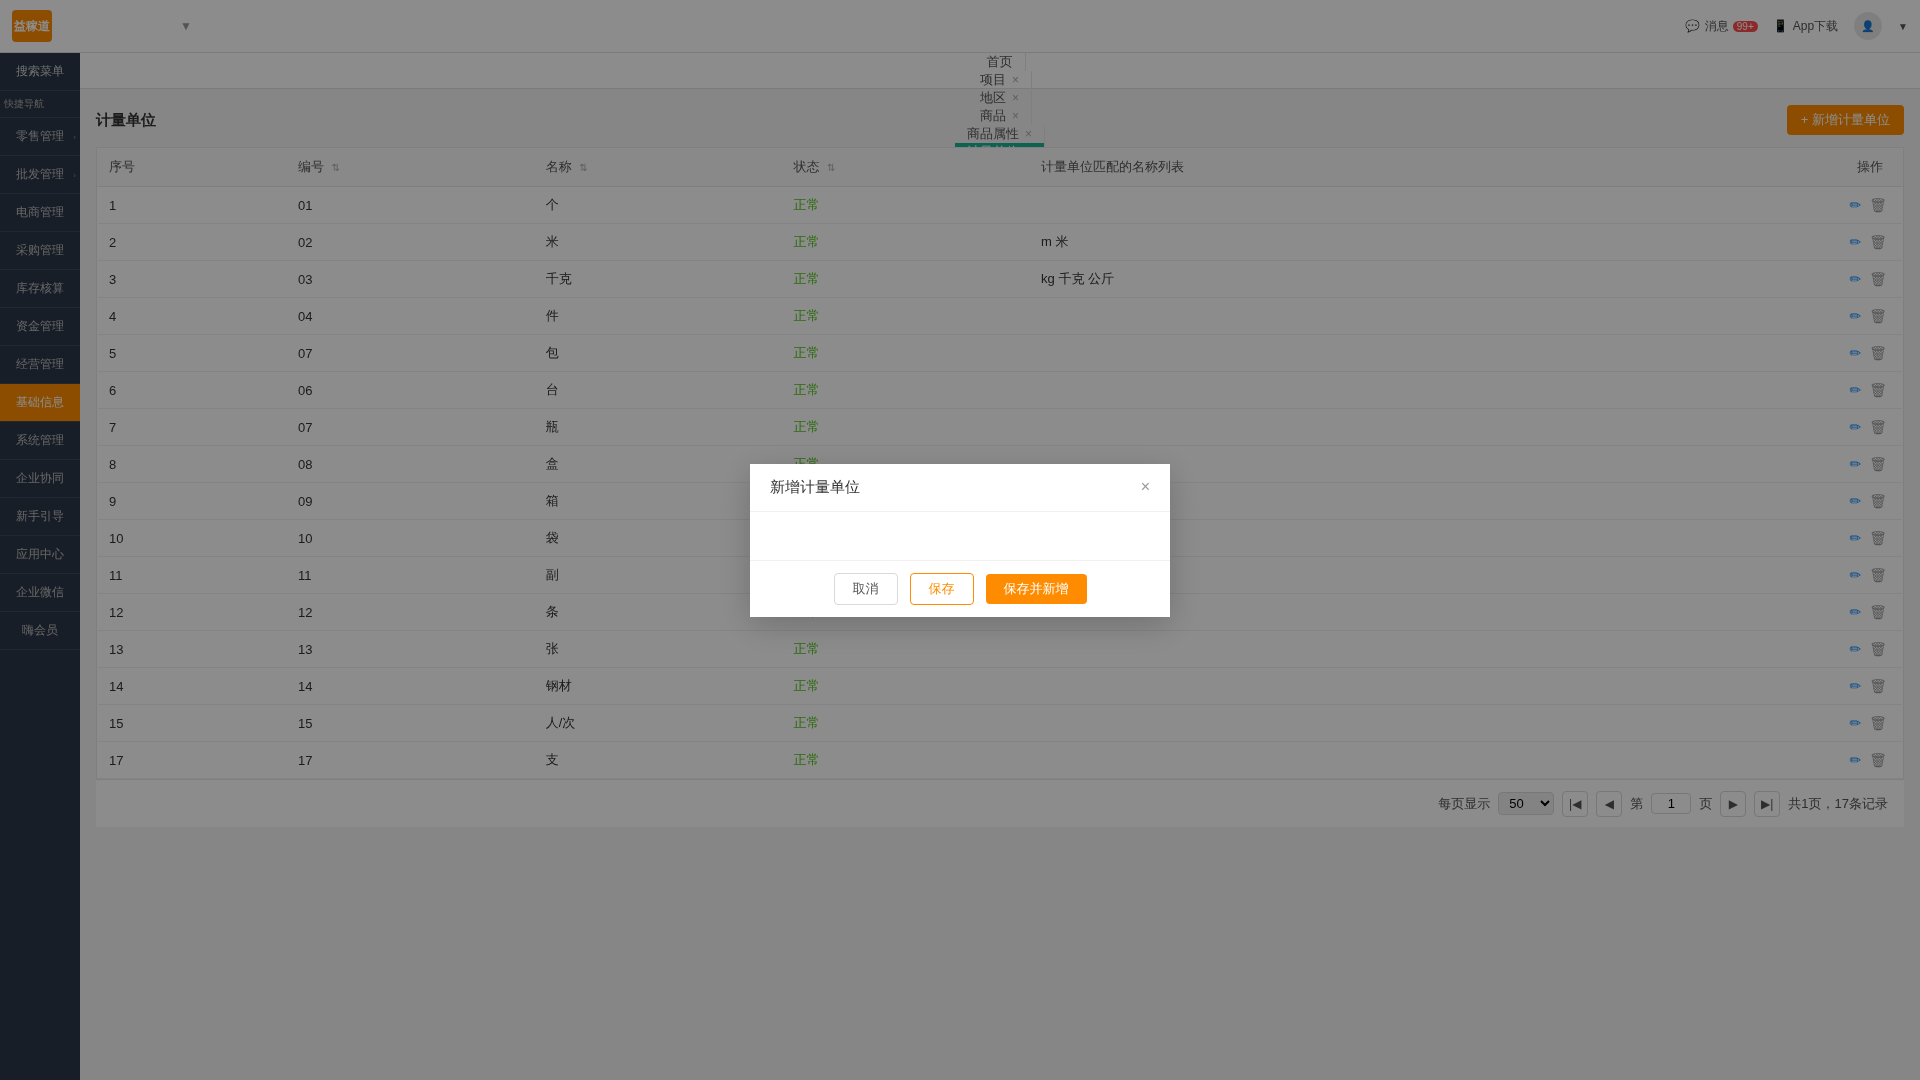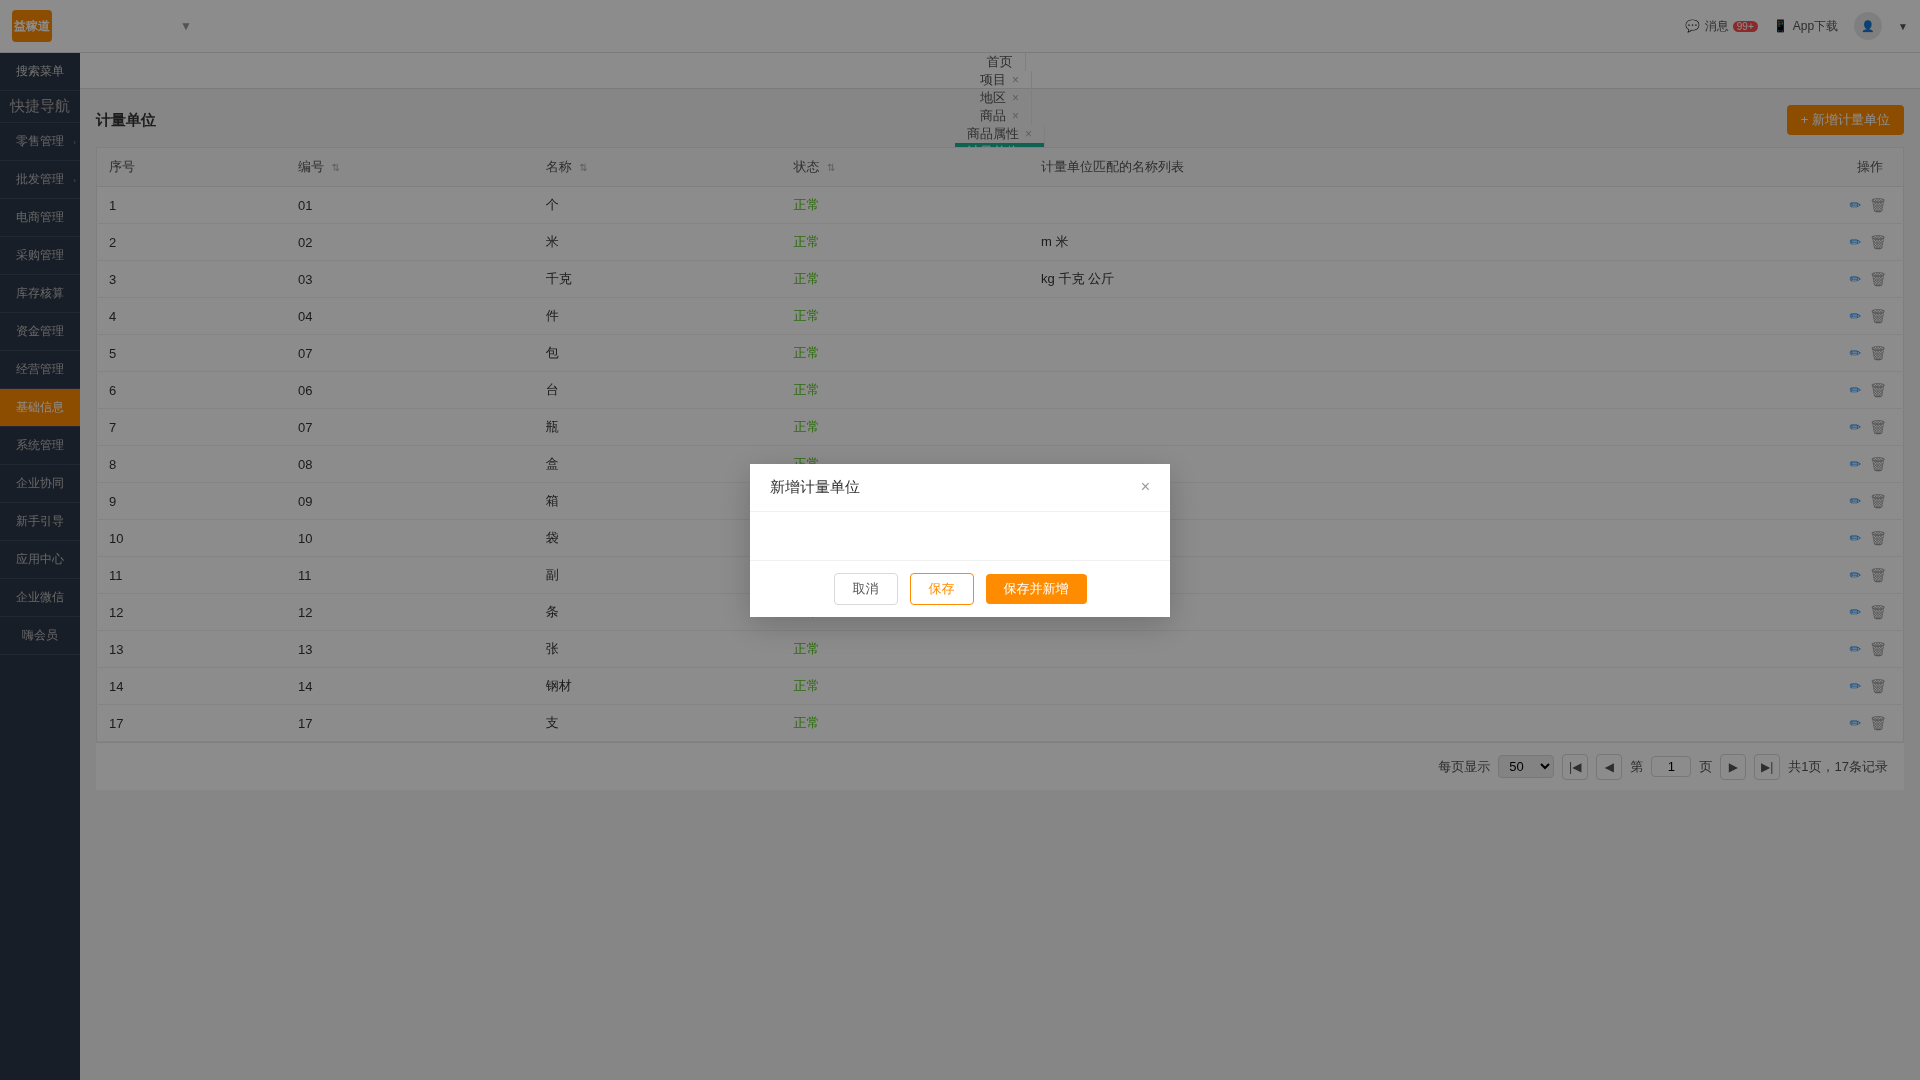--- a/index.html
+++ b/index.html
@@ -411,21 +411,21 @@
     </div>
   </div>
 </div>
 
 <div class="main-layout">
 
   <div class="sidebar">
     <div class="sidebar-search">
       <button class="sidebar-search-btn">搜索菜单</button>
     </div>
-    <div class="sidebar-item" style="font-size:15px; color:#aaa; padding:6px 4px; text-align:center; border-bottom:1px solid #3d4a5c;">
+    <div class="sidebar-item" style="font-size:10px; color:#aaa; padding:6px 4px; text-align:left; border-bottom:1px solid #3d4a5c;">
       <span>快捷导航</span>
     </div>
     <div class="sidebar-item">
       <span>零售管理</span>
       <span class="arrow">›</span>
     </div>
     <div class="sidebar-item">
       <span>批发管理</span>
       <span class="arrow">›</span>
     </div>
@@ -690,20 +690,33 @@
       <td><span class="status-normal">正常</span></td>
       <td></td>
       <td style="text-align:right; padding-right:16px;">
         <div class="action-btns" style="justify-content:flex-end;">
           <span class="action-edit">✏</span>
           <span class="action-delete">🗑</span>
         </div>
       </td>
     </tr>
             <tr>
+      <td>15</td>
+      <td>15</td>
+      <td>人/次</td>
+      <td><span class="status-normal">正常</span></td>
+      <td></td>
+      <td style="text-align:right; padding-right:16px;">
+        <div class="action-btns" style="justify-content:flex-end;">
+          <span class="action-edit">✏</span>
+          <span class="action-delete">🗑</span>
+        </div>
+      </td>
+    </tr>
+            <tr>
       <td>17</td>
       <td>17</td>
       <td>支</td>
       <td><span class="status-normal">正常</span></td>
       <td></td>
       <td style="text-align:right; padding-right:16px;">
         <div class="action-btns" style="justify-content:flex-end;">
           <span class="action-edit">✏</span>
           <span class="action-delete">🗑</span>
         </div>

